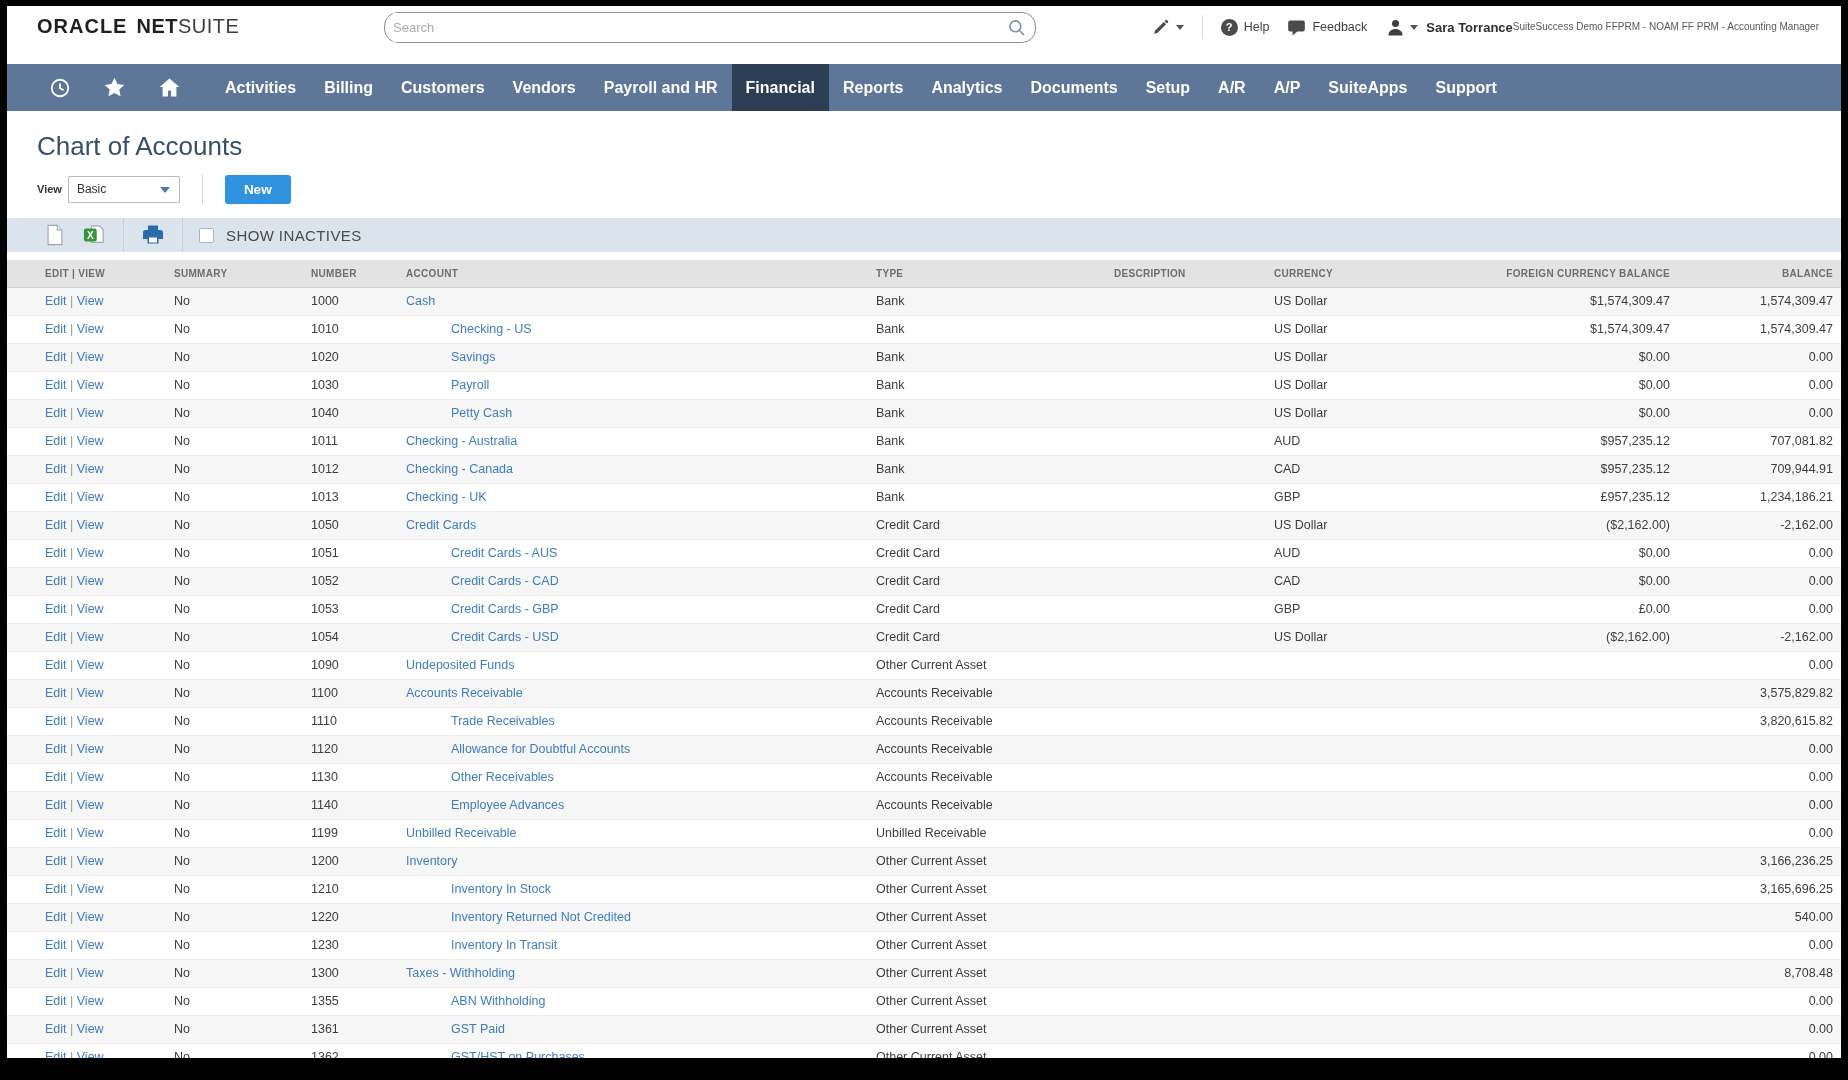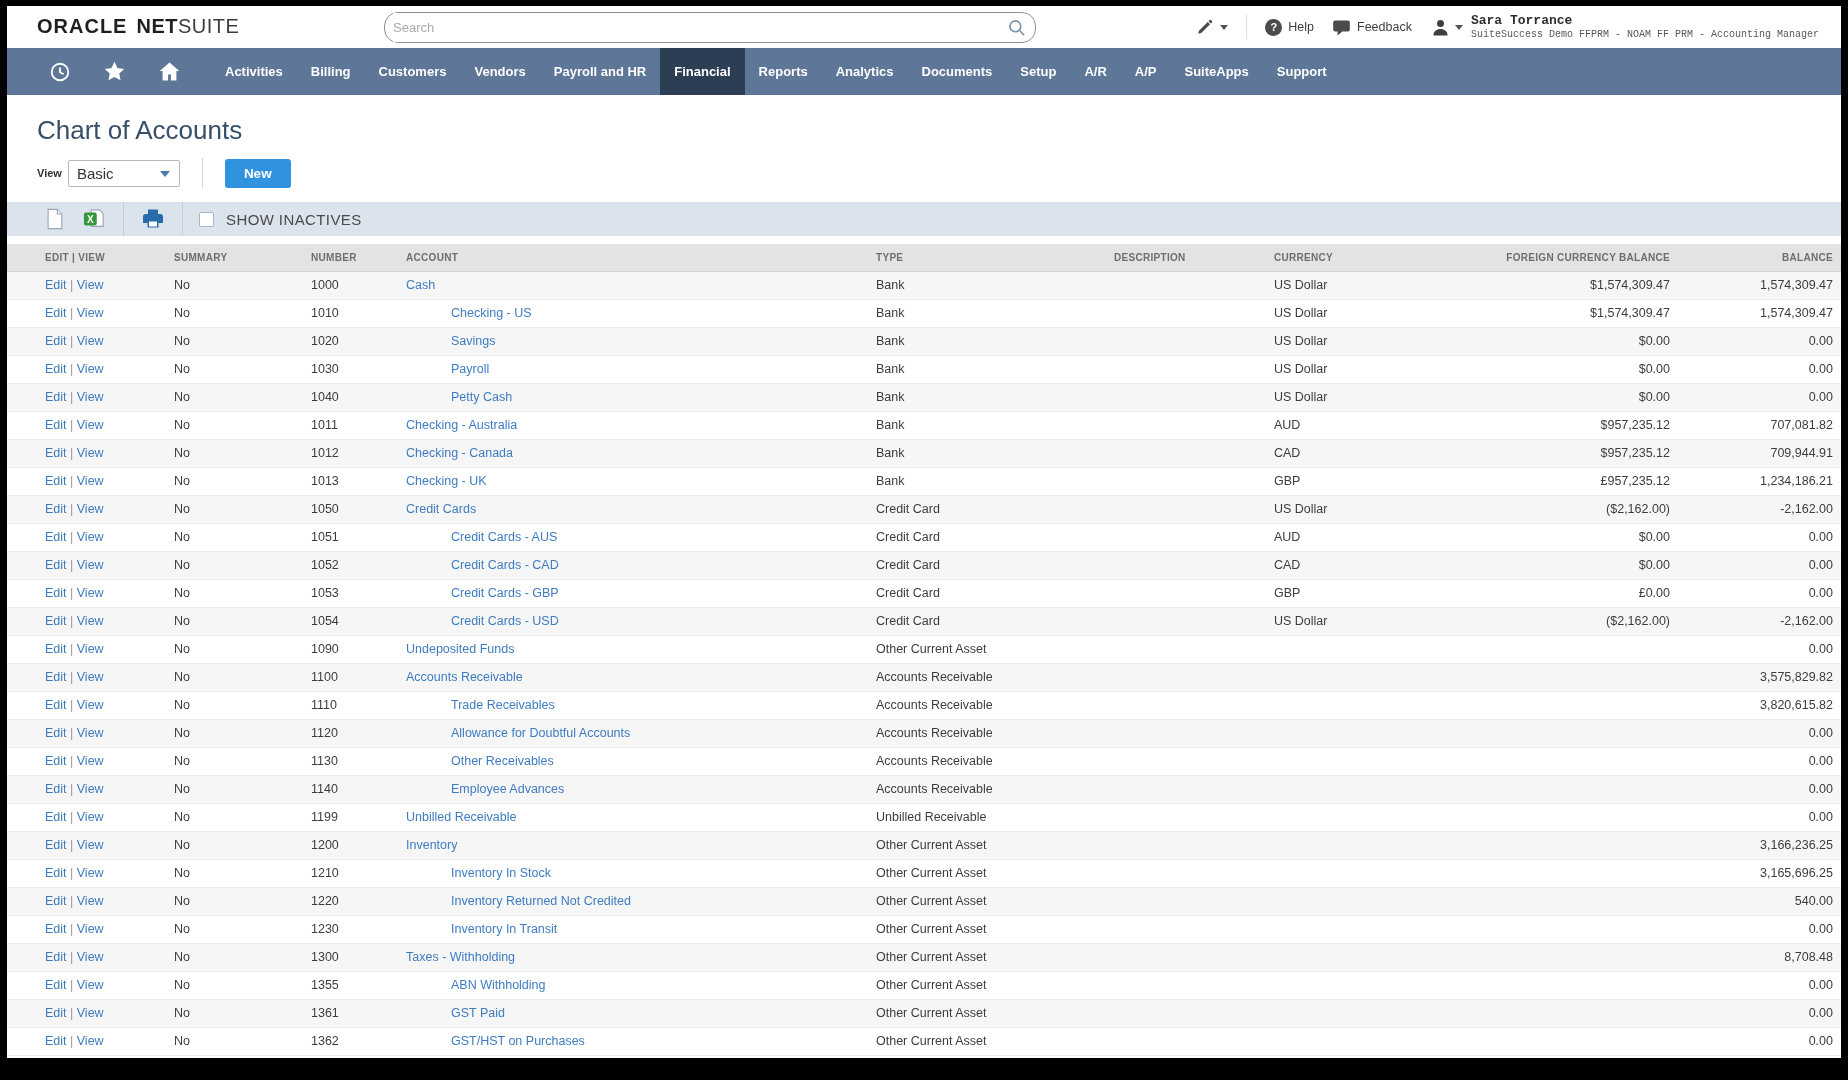--- a/index.html
+++ b/index.html
@@ -9,56 +9,56 @@
     font-family: "Liberation Sans", "DejaVu Sans", sans-serif;
     -webkit-font-smoothing: antialiased;
   }
   .app {
     position: absolute; left: 7px; top: 6px;
     width: 1834px; height: 1052px;
     background: #fff; overflow: hidden;
   }
 
   
-  .top-header { position: relative; height: 42px; background: #fff; }
+  .top-header { position: relative; height: 58px; background: #fff; }
   .logo { position: absolute; left: 30px; top: 9px; font-size: 20px; letter-spacing: .5px; color: #1f1f1f; white-space: nowrap; }
   .logo .oracle { font-weight: 800; letter-spacing: 1px; }
   .logo .net { font-weight: 800; margin-left: 9px; }
   .logo .suite { font-weight: 400; color: #3c3c3c; }
   .global-search { position: absolute; left: 377px; top: 6px; width: 652px; height: 31px;
     border: 1px solid #8f8f8f; background: #fff; border-radius: 14px; }
   .global-search input { position: absolute; left: 8px; top: 0; width: 600px; height: 29px;
     border: none; outline: none; font-size: 13px; color: #444; font-family: inherit; }
   .global-search input::placeholder { color: #aaa; }
   .global-search .search-icon { position: absolute; right: 8px; top: 5px; }
 
   .header-right { position: absolute; right: 22px; top: 0; height: 42px; display: flex; align-items: center; gap: 18px; }
   .hdr-item { display: flex; align-items: center; gap: 6px; cursor: pointer; color: #3f3f3f; font-size: 12.5px; }
   .hdr-sep { width: 1px; height: 24px; background: #ddd; }
   .caret-down { width: 0; height: 0; border-left: 4px solid transparent; border-right: 4px solid transparent; border-top: 5px solid #555; display: inline-block; }
   .help-circle { width: 17px; height: 17px; border-radius: 50%; background: #4b4b4b; color: #fff; font-size: 11px; font-weight: bold; display: inline-flex; align-items: center; justify-content: center; }
   .user-block { display: flex; align-items: center; gap: 8px; cursor: pointer; }
-  .user-texts { display: flex; flex-direction: column; justify-content: center; font-family: Liberation Mono, monospace; }
+  .user-texts { display: flex; flex-direction: row; justify-content: center; }
   .user-name { font-size: 13px; font-weight: bold; color: #2e2e2e; line-height: 15px; }
   .user-role { font-size: 10px; color: #585858; line-height: 13px; white-space: nowrap; }
 
   
   .navbar { height: 47px; background: var(--nav-bg, #5e7697); display: flex; align-items: stretch; padding-left: 26px; }
   .nav-icon-btn { display: flex; align-items: center; padding: 0 16px; cursor: pointer; }
   .nav-items { display: flex; align-items: stretch; margin-left: 14px; }
-  .nav-item { color: #fff; font-size: 13px; font-weight: bold; line-height: 47px; padding: 0 14px; cursor: pointer; white-space: nowrap; }
+  .nav-item { color: #fff; font-size: 16px; font-weight: bold; line-height: 47px; padding: 0 14px; cursor: pointer; white-space: nowrap; }
   .nav-item.active { background: var(--nav-active-bg, #2c3e54); }
 
   
   .page-head { padding: 20px 30px 0 30px; }
   .page-title { font-size: 26px; font-weight: normal; color: #37506a; }
   .view-row { display: flex; align-items: center; margin-top: 12px; height: 30px; }
   .view-label { font-size: 11px; font-weight: bold; color: #333; margin-right: 6px; }
   .view-select { position: relative; width: 112px; height: 27px; border: 1px solid #b9b9b9; background: #fff; border-radius: 2px;
-    font-size: 15px; color: #333; line-height: 25px; padding-left: 8px; cursor: pointer; }
+    font-size: 12px; color: #333; line-height: 25px; padding-left: 8px; cursor: pointer; }
   .view-select .sel-caret { position: absolute; right: 9px; top: 10px; width: 0; height: 0;
     border-left: 5px solid transparent; border-right: 5px solid transparent; border-top: 6px solid #4a79ad; }
   .vdivider { width: 1px; height: 30px; background: #d7d7d7; margin: 0 22px; }
   .new-btn { background: var(--accent, #2f93e0); color: #fff; font-weight: bold; font-size: 13.5px; border: none;
     border-radius: 3px; padding: 7px 19px; cursor: pointer; font-family: inherit; }
 
   
   .toolbar { margin-top: 14px; height: 34px; background: #dbe4ed; display: flex; align-items: center; padding-left: 34px; }
   .tool-icon { display: flex; align-items: center; justify-content: center; width: 26px; height: 26px; cursor: pointer; }
   .tool-icon + .tool-icon { margin-left: 14px; }

